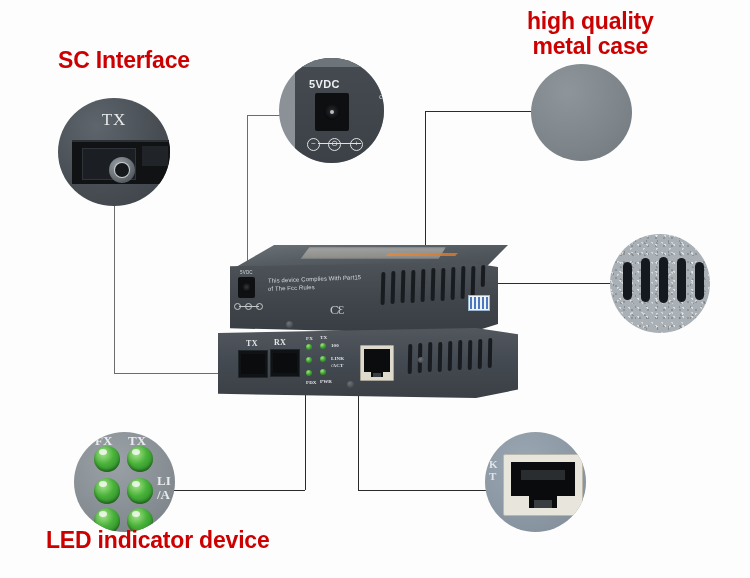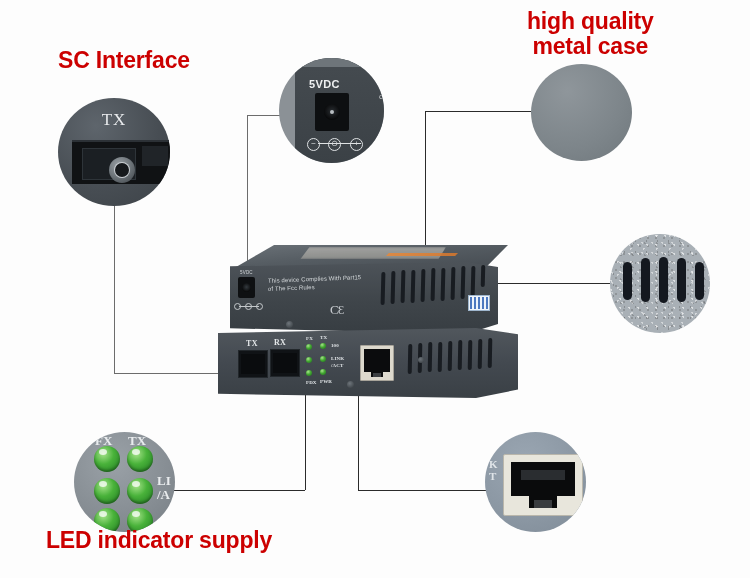--- a/index.html
+++ b/index.html
@@ -620,16 +620,16 @@
     </div>
   </div>
 
   <div class="callout-label" style="left:58px; top:48px;">SC  Interface</div>
 
 
   <div class="callout-label" style="left:527px; top:9px;text-align:center;">high quality
 metal case</div>
 
 
-  <div class="callout-label" style="left:46px; top:528px;">LED  indicator supply</div>
+  <div class="callout-label" style="left:46px; top:528px;">LED  indicator device</div>
 
 
 </div>
 
 </body></html>

